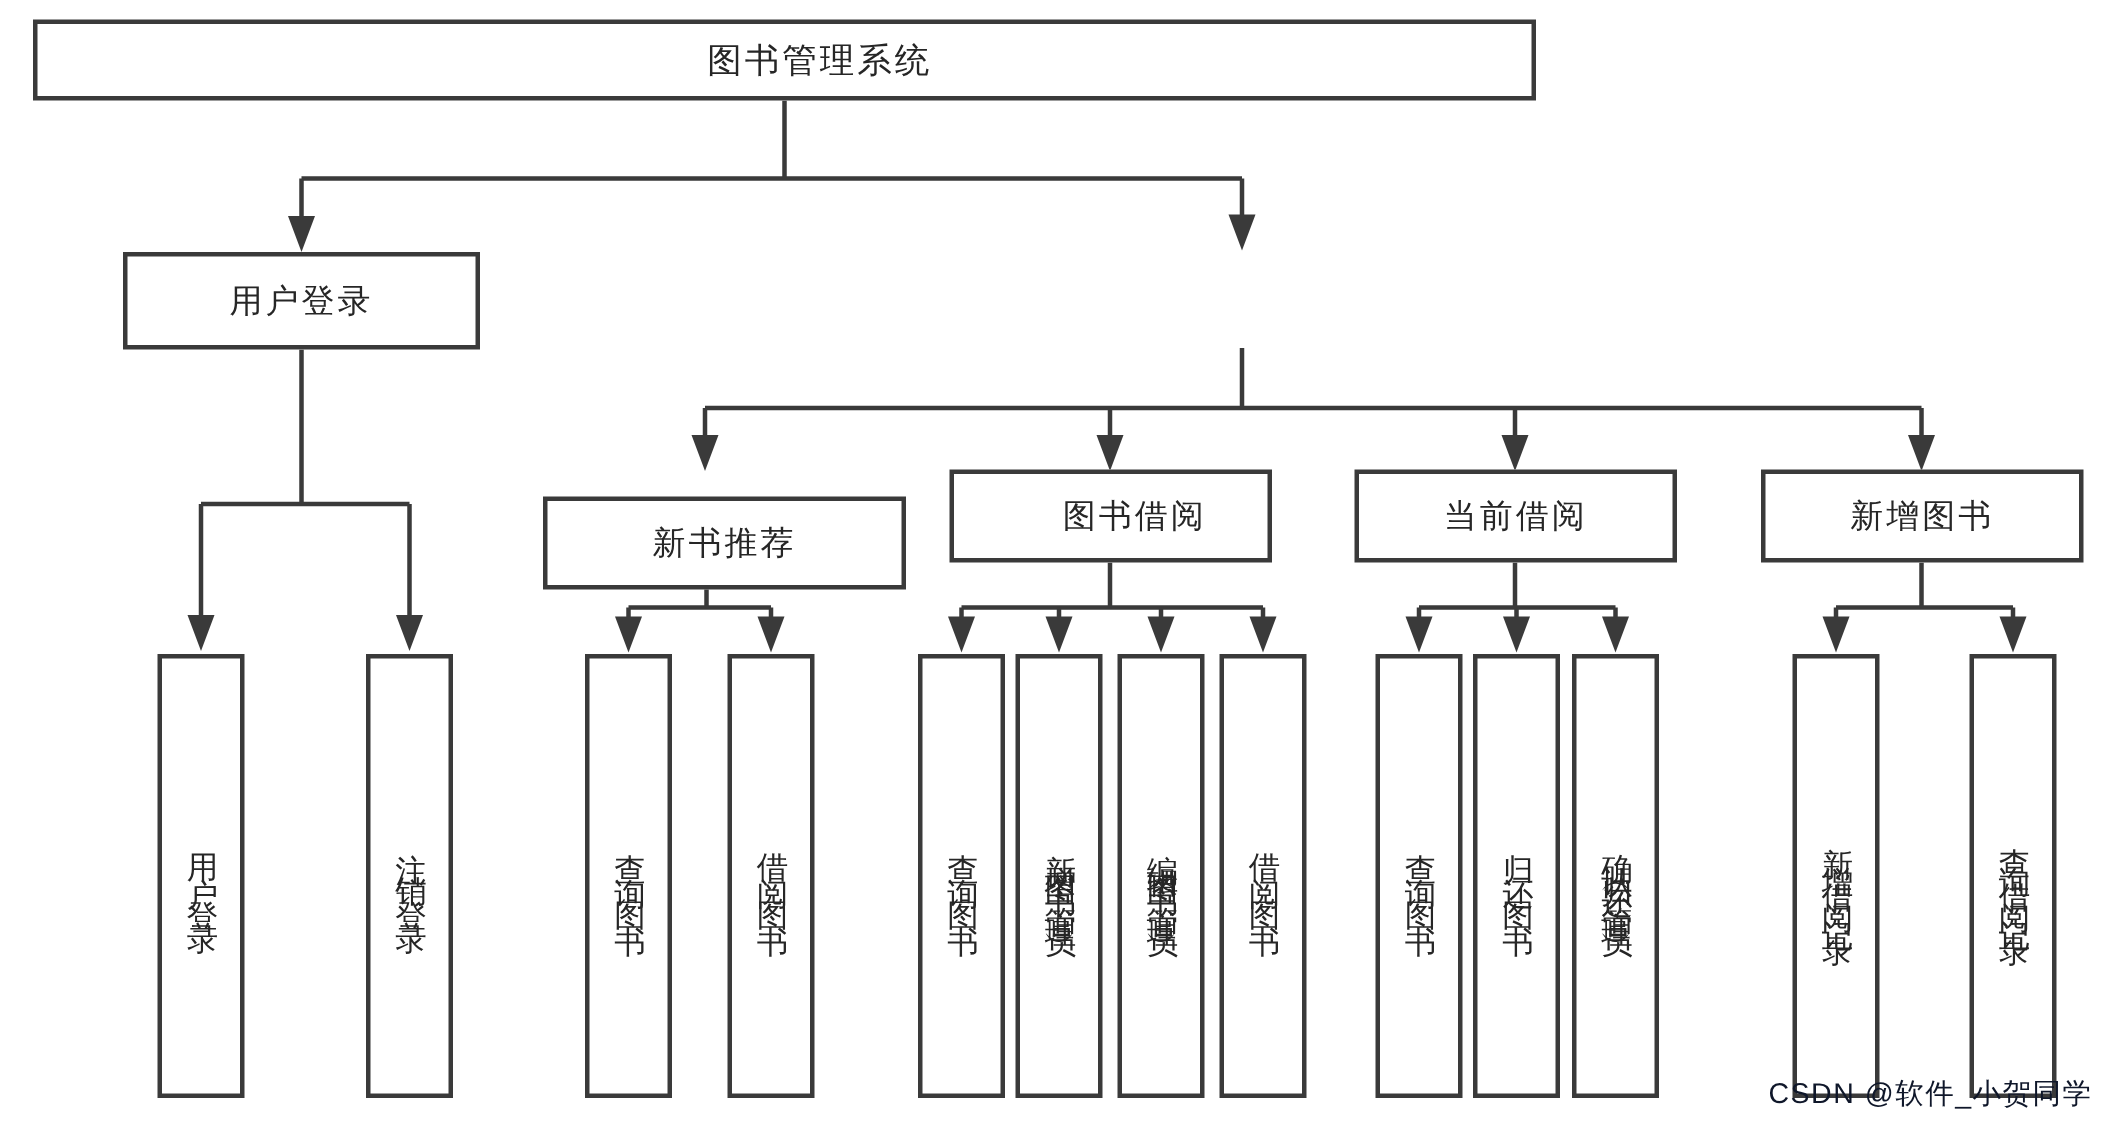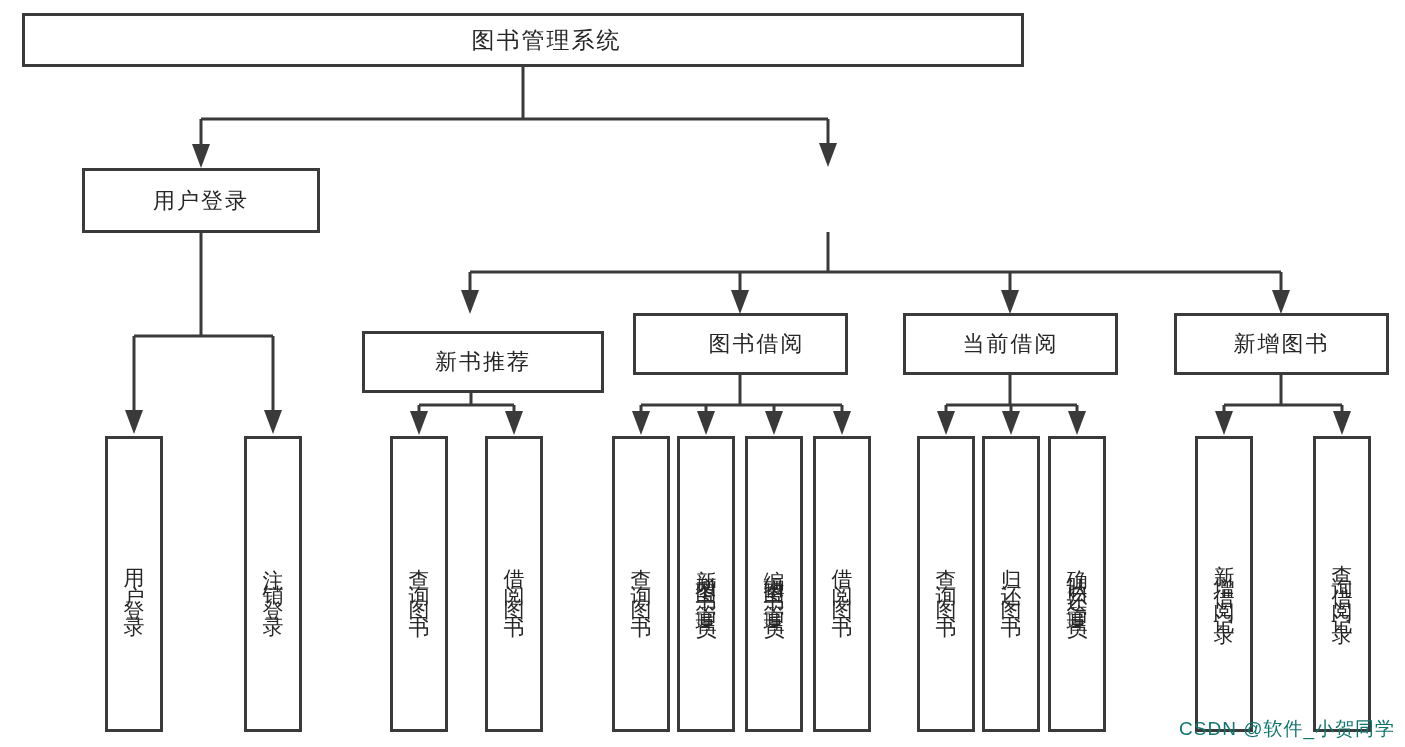--- a/index.html
+++ b/index.html
@@ -64,21 +64,21 @@
   .l-10 { left: 982px; }
   .l-11 { left: 1048px; }
   .l-12 { left: 1195px; }
   .l-13 { left: 1313px; }
 
   .watermark {
     position: absolute;
     right: 10px;
     bottom: 5px;
     font-size: 19px;
-    color: #0f766e;
+    color: #0f172a;
     letter-spacing: 1px;
     white-space: nowrap;
   }
 </style>
 </head>
 <body>
 
 <div class="stage">
 
   <svg class="wires" width="1405" height="747" viewBox="0 0 1405 747" aria-hidden="true">

